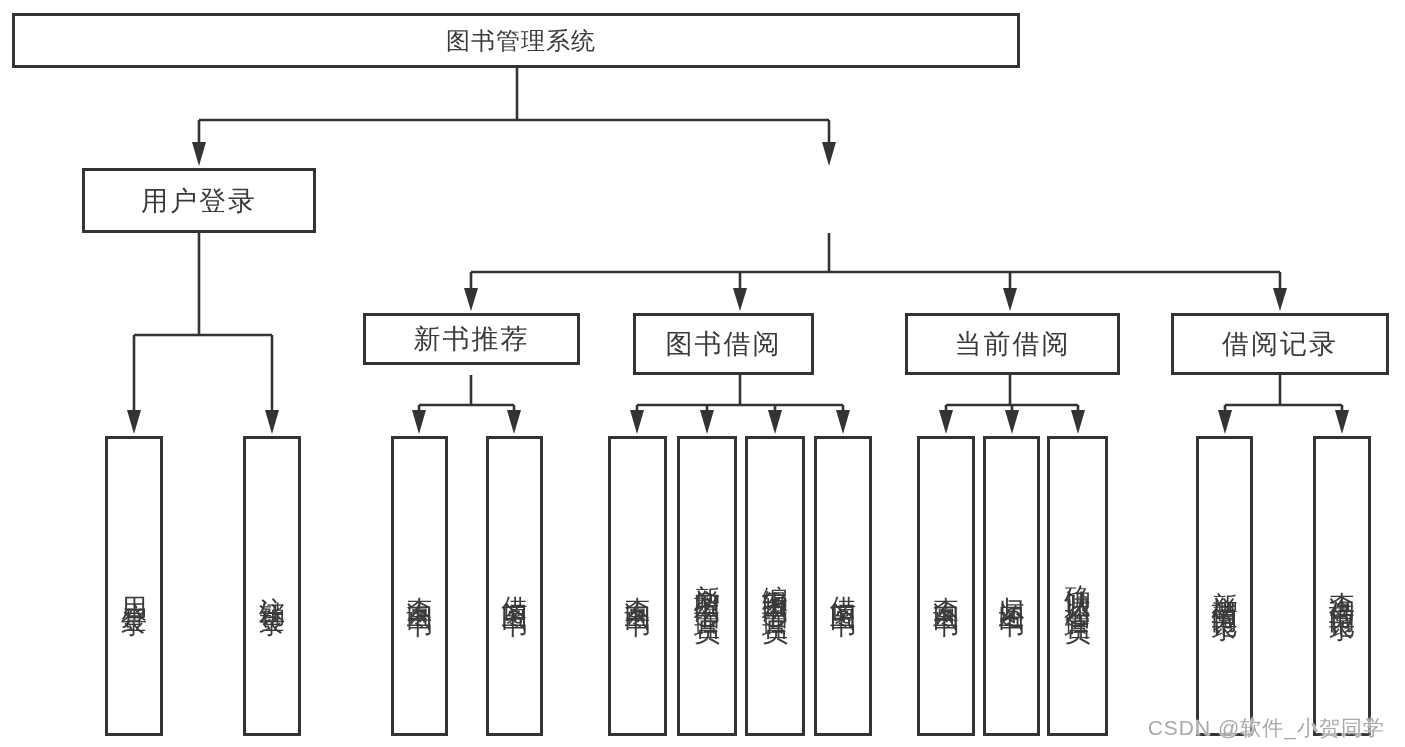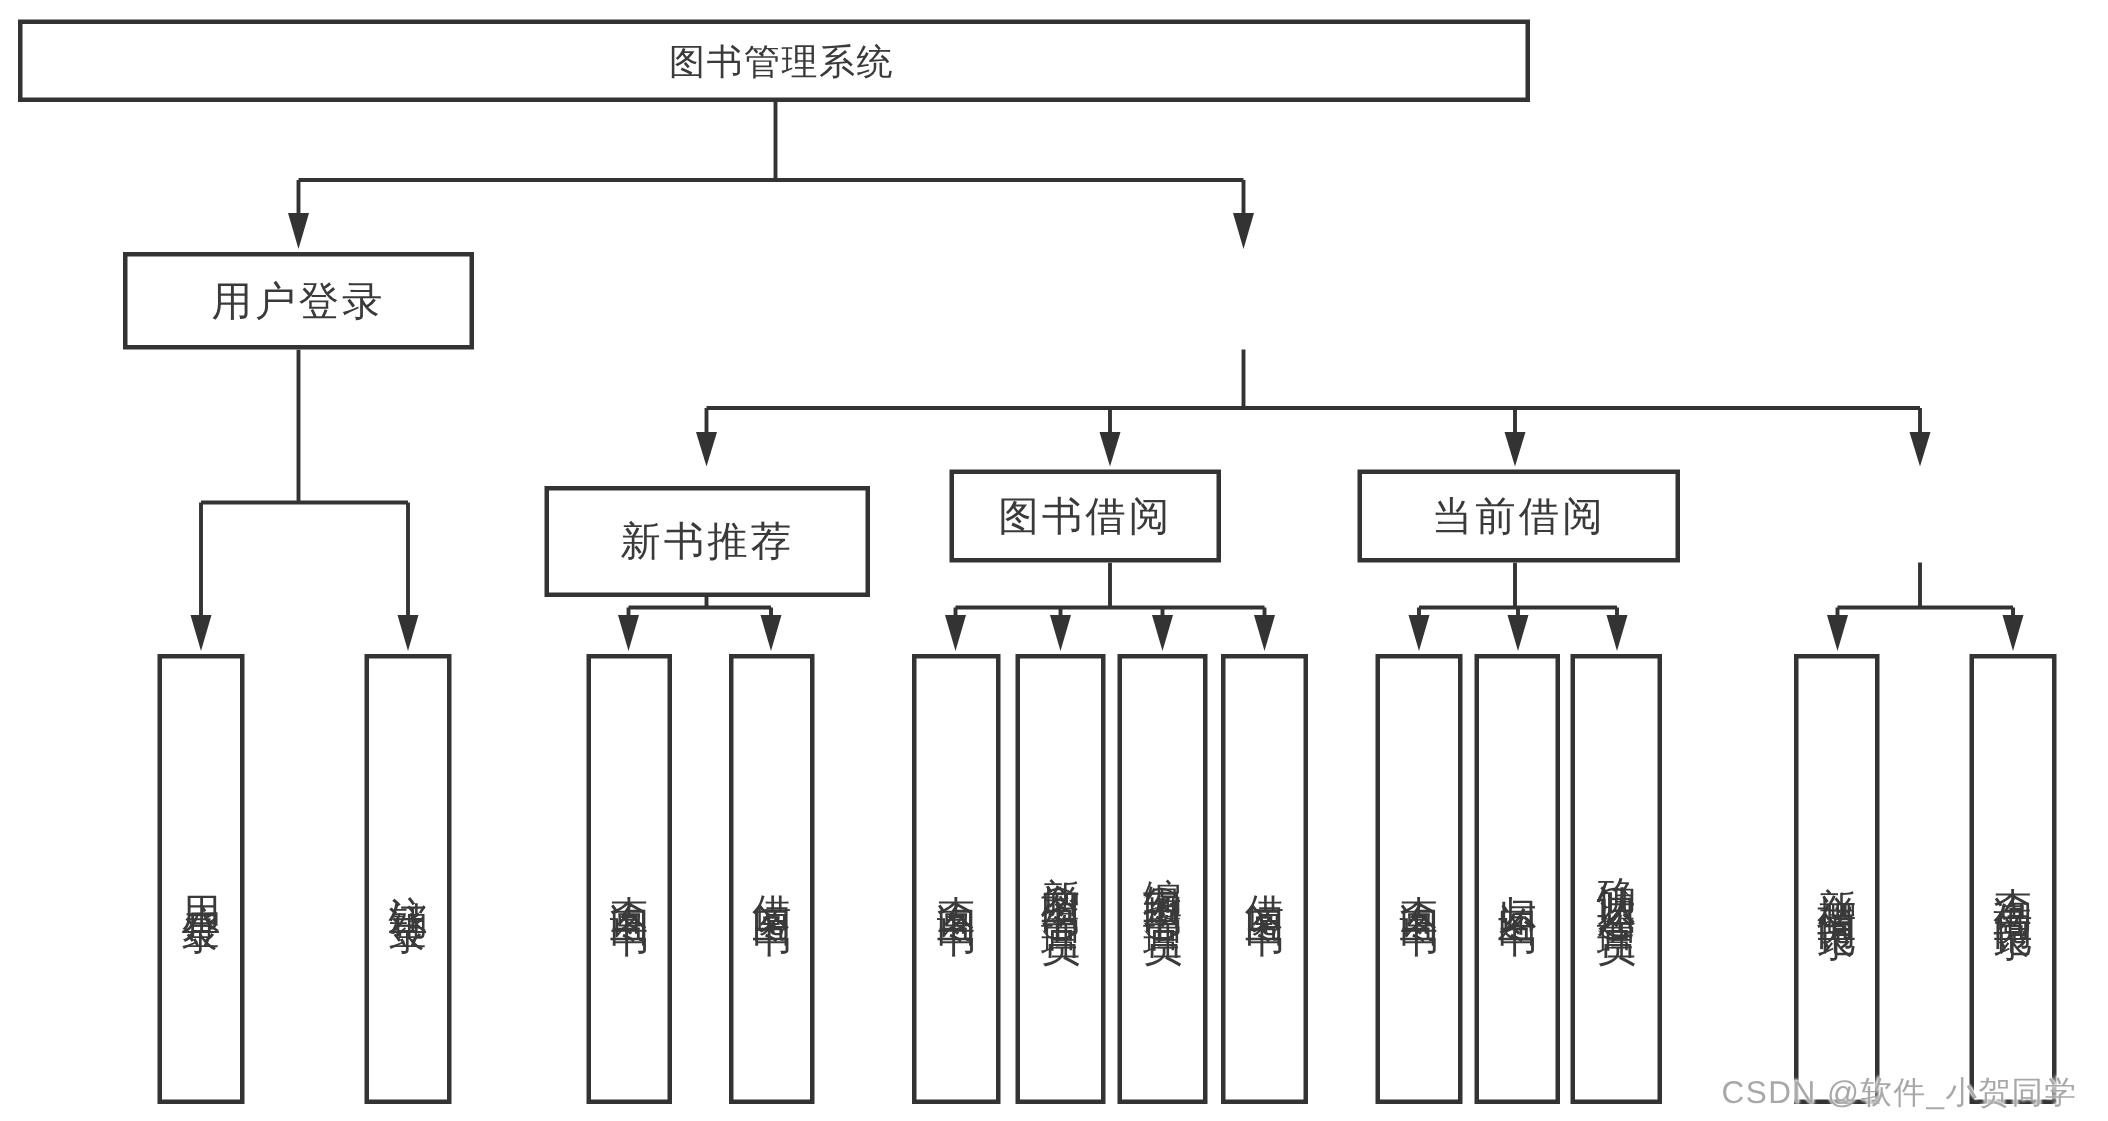--- a/index.html
+++ b/index.html
@@ -96,23 +96,24 @@
     <line x1="1225" y1="405" x2="1225" y2="414"></line>
     <polygon points="1225,434 1218,410 1232,410"></polygon>
     <line x1="1342" y1="405" x2="1342" y2="414"></line>
     <polygon points="1342,434 1335,410 1349,410"></polygon>
   </svg>
 
   <div class="node h root" style="left:12px;top:13px;width:1008px;height:55px;padding-left:10px;">图书管理系统</div>
 
   <div class="node h" style="left:82px;top:168px;width:234px;height:65px;">用户登录</div>
 
-  <div class="node h" style="left:363px;top:324px;width:217px;height:74px;">新书推荐</div>
+  <div class="node h" style="left:363px;top:313px;width:217px;height:52px;">新书推荐</div>
   <div class="node h" style="left:633px;top:313px;width:181px;height:62px;">图书借阅</div>
   <div class="node h" style="left:905px;top:313px;width:215px;height:62px;font-family:Liberation Serif, serif;">当前借阅</div>
+  <div class="node h" style="left:1171px;top:313px;width:218px;height:62px;">借阅记录</div>
 
   <div class="node v" style="left:105px;top:436px;width:58px;height:300px;">
     <span class="vtext">用户登录</span>
   </div>
   <div class="node v" style="left:243px;top:436px;width:58px;height:300px;">
     <span class="vtext">注销登录</span>
   </div>
 
   <div class="node v" style="left:391px;top:436px;width:57px;height:300px;">
     <span class="vtext">查询图书</span>

